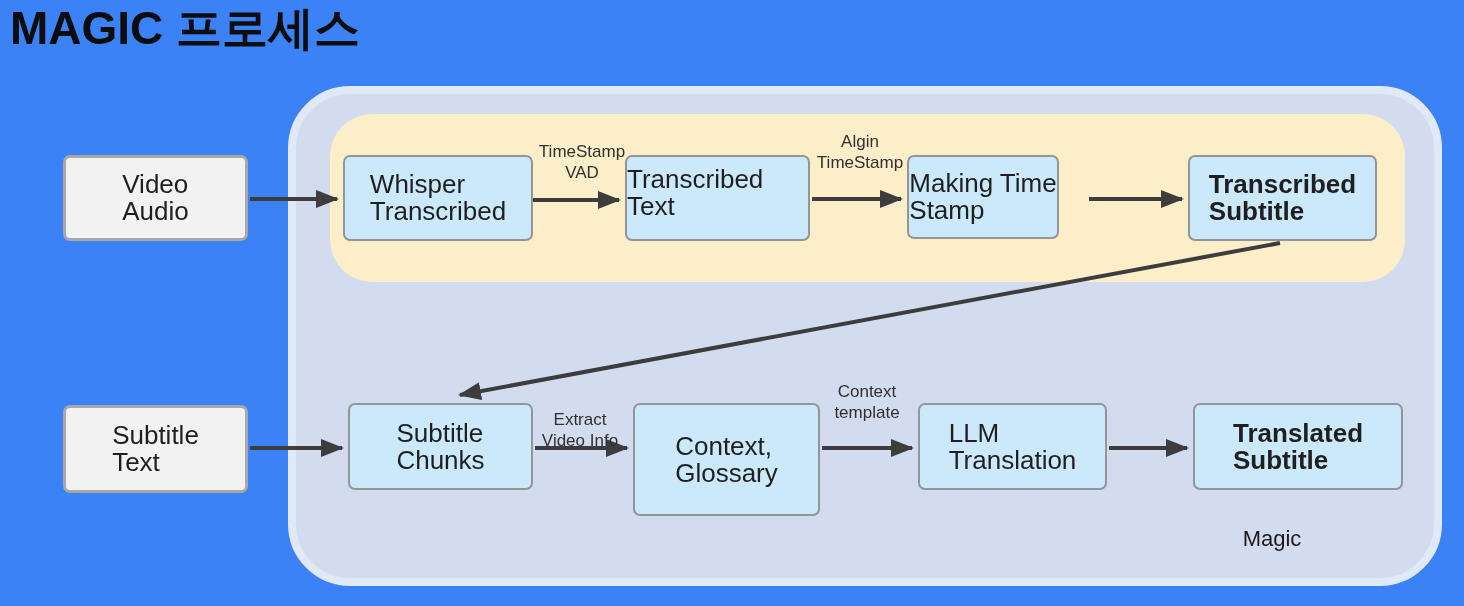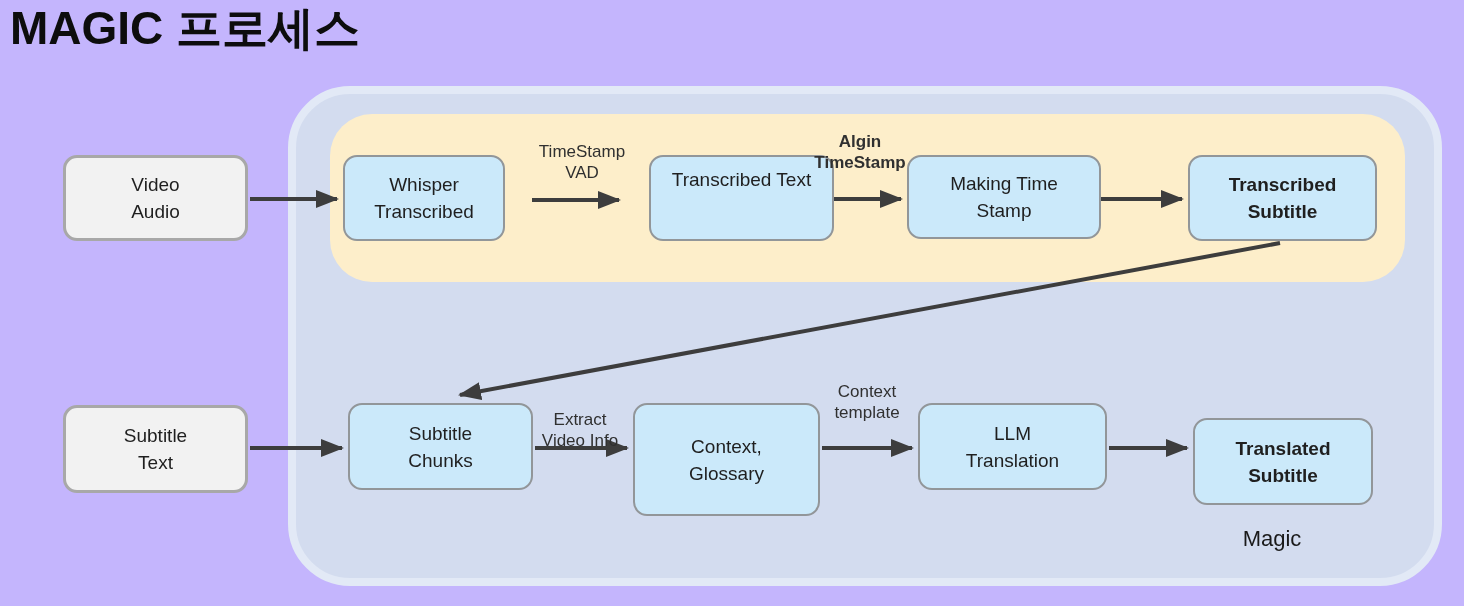--- a/index.html
+++ b/index.html
@@ -5,21 +5,21 @@
   html, body {
     margin: 0;
     padding: 0;
     background: #ffffff;
     font-family: "Liberation Sans", "DejaVu Sans", sans-serif;
   }
   .canvas {
     position: relative;
     width: 1464px;
     height: 606px;
-    background: #c4b5fd;
+    background: #3b82f6;
     overflow: hidden;
     color: var(--text, #262626);
   }
   .slide-title {
     position: absolute;
     left: 10px;
     top: -2px;
     margin: 0;
     font-size: 46px;
     font-weight: 700;
@@ -62,23 +62,23 @@
     top: 0;
     width: 1464px;
     height: 606px;
     pointer-events: none;
   }
   .node, .input-box {
     position: absolute;
     display: flex;
     align-items: center;
     justify-content: center;
-    text-align: center;
-    border-radius: 14px;
-    font-size: 19px;
+    text-align: left;
+    border-radius: 7px;
+    font-size: 26px;
     line-height: 27px;
     white-space: pre-line;
     box-sizing: border-box;
     color: #1f1f1f;
   }
   .node {
     background: var(--node-fill, #cbe9fa);
     border: 2px solid var(--node-border, #929699);
   }
   .input-box {
@@ -96,32 +96,32 @@
     position: absolute;
     width: 150px;
     text-align: center;
     font-size: 17px;
     line-height: 21px;
     white-space: pre-line;
     color: #303030;
   }
   
   #box-video-audio          { left: 63px;   top: 155px; width: 185px; height: 86px; }
-  #box-whisper              { left: 343px;  top: 155px; width: 162px; height: 86px; }
-  #box-transcribed-text     { left: 625px;  top: 155px; width: 185px; height: 86px; margin-left: 24px; }
-  #box-making-time-stamp    { left: 907px;  top: 155px; width: 194px; height: 84px; }
+  #box-whisper              { left: 343px;  top: 155px; width: 190px; height: 86px; }
+  #box-transcribed-text     { left: 625px;  top: 155px; width: 185px; height: 86px; }
+  #box-making-time-stamp    { left: 907px;  top: 155px; width: 152px; height: 84px; }
   #box-transcribed-subtitle { left: 1188px; top: 155px; width: 189px; height: 86px; }
   #box-subtitle-text        { left: 63px;   top: 405px; width: 185px; height: 88px; }
   #box-subtitle-chunks      { left: 348px;  top: 403px; width: 185px; height: 87px; }
   #box-context-glossary     { left: 633px;  top: 403px; width: 187px; height: 113px; }
   #box-llm-translation      { left: 918px;  top: 403px; width: 189px; height: 87px; }
-  #box-translated-subtitle  { left: 1193px; top: 418px; width: 180px; height: 87px; }
+  #box-translated-subtitle  { left: 1193px; top: 403px; width: 210px; height: 87px; }
   
   #label-advanced-vad       { left: 507px; top: 141px; }
-  #label-algin-timestamp    { left: 785px; top: 131px; font-weight: bold; }
+  #label-algin-timestamp    { left: 785px; top: 131px; }
   #label-extract-video-info { left: 505px; top: 384px; margin-top: 25px; }
   #label-prompt-template    { left: 792px; top: 381px; }
 </style>
 </head>
 <body>
 
 <div class="canvas">
 
   <h1 class="slide-title">MAGIC 프로세스</h1>
 

